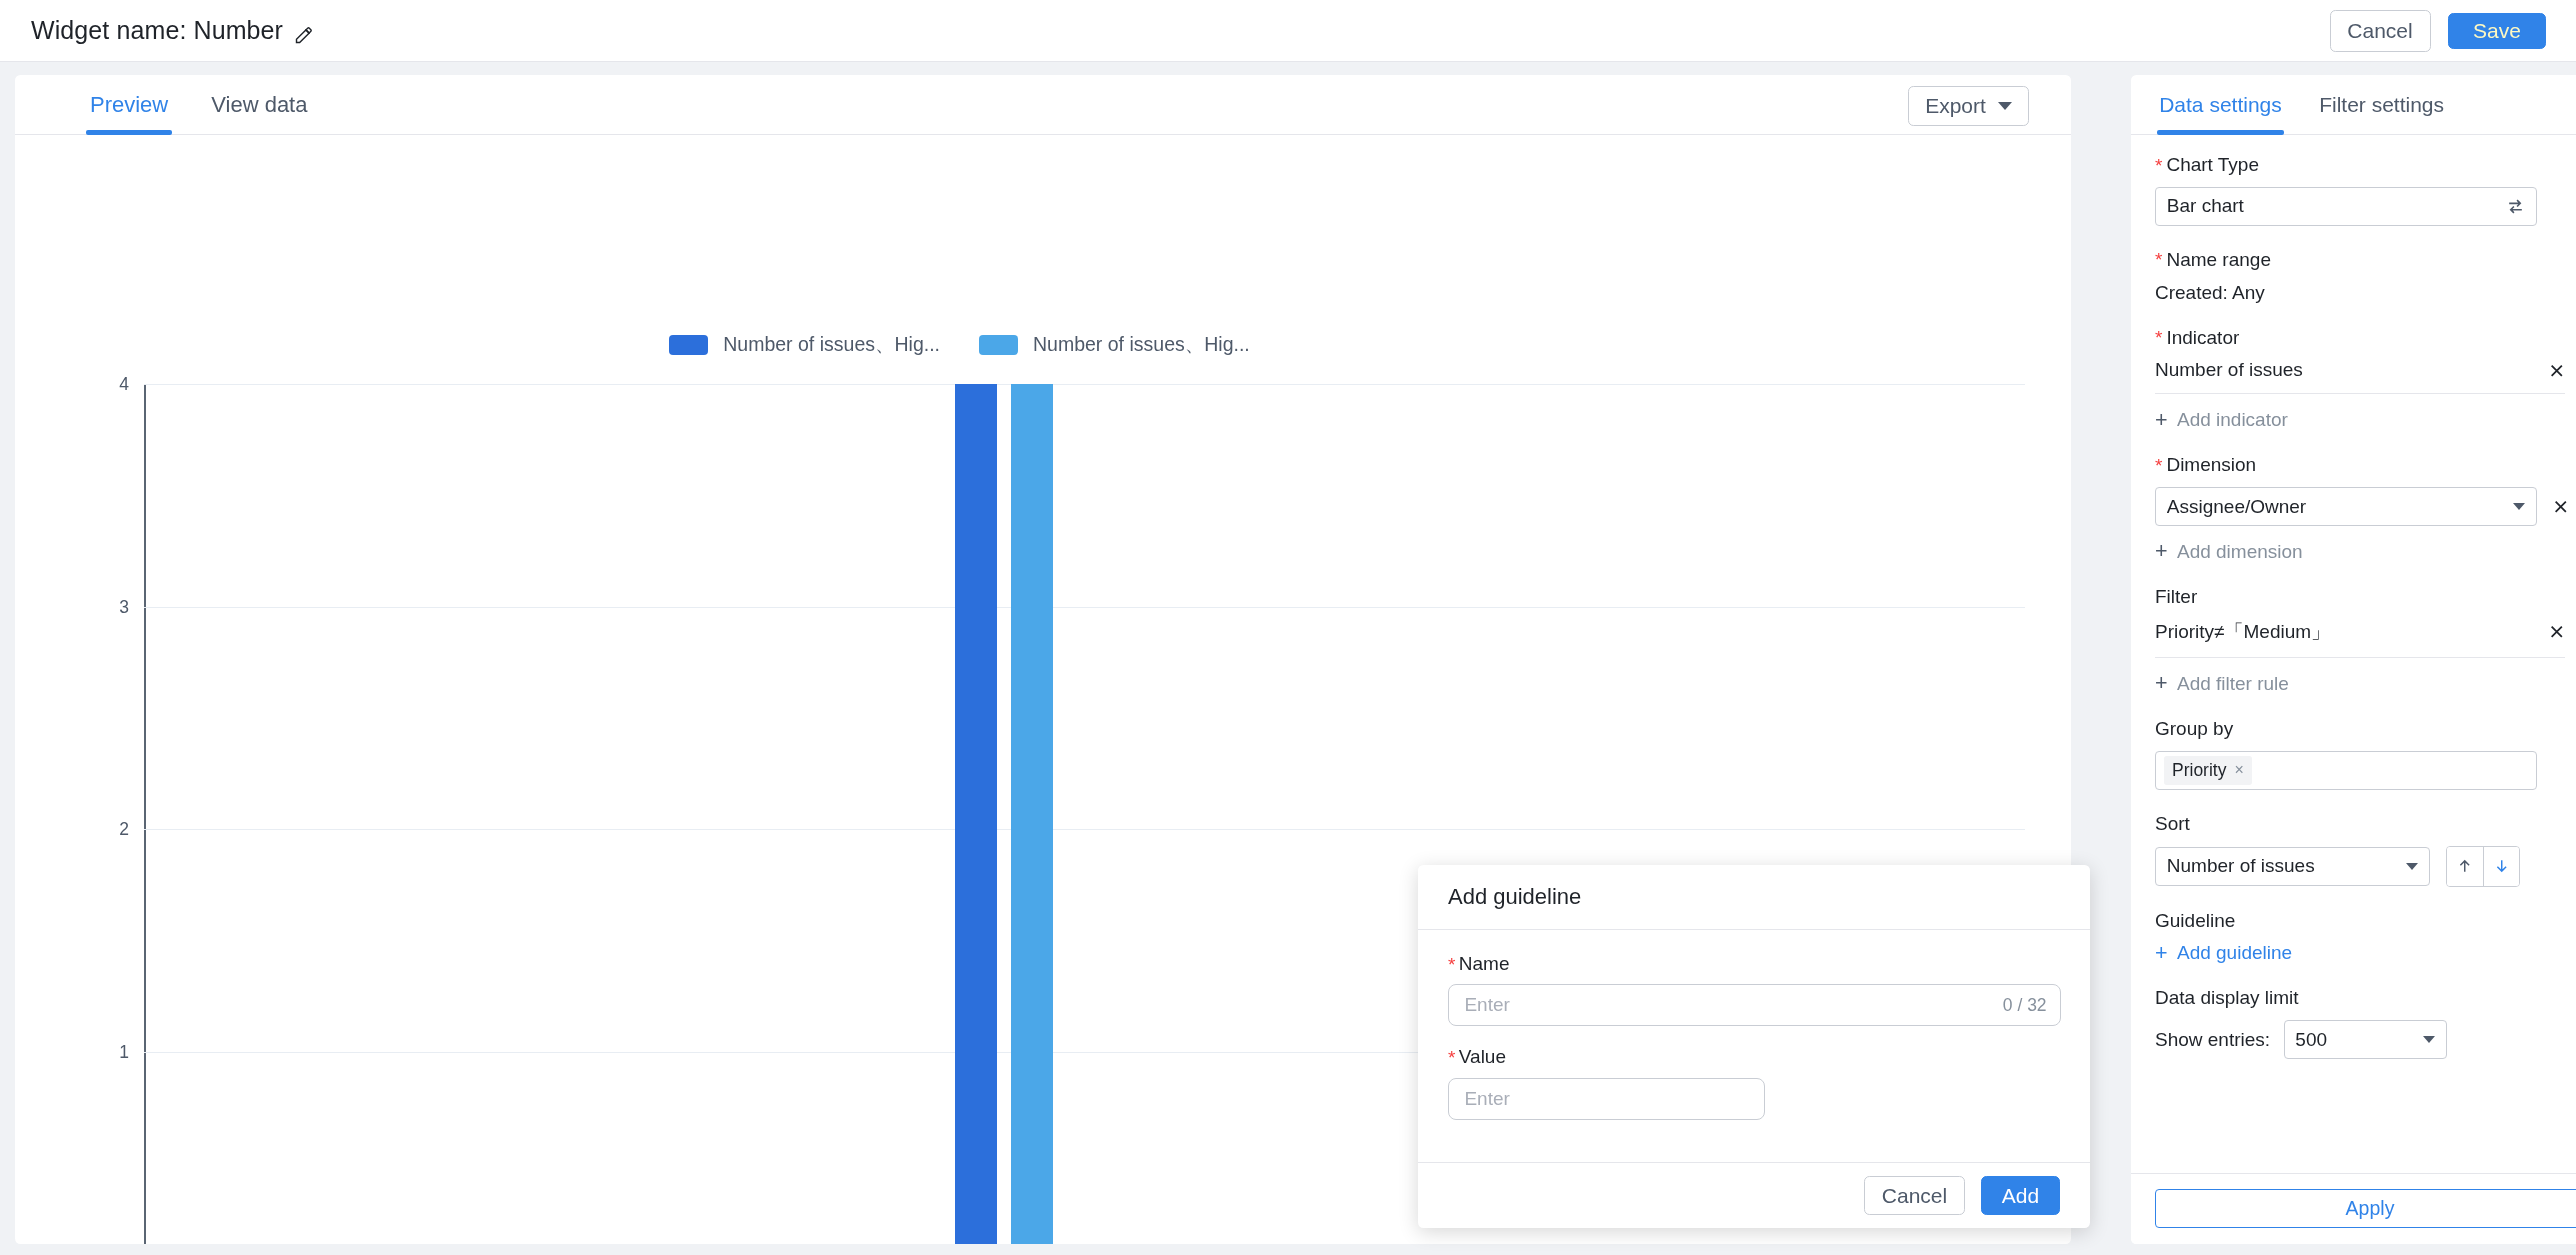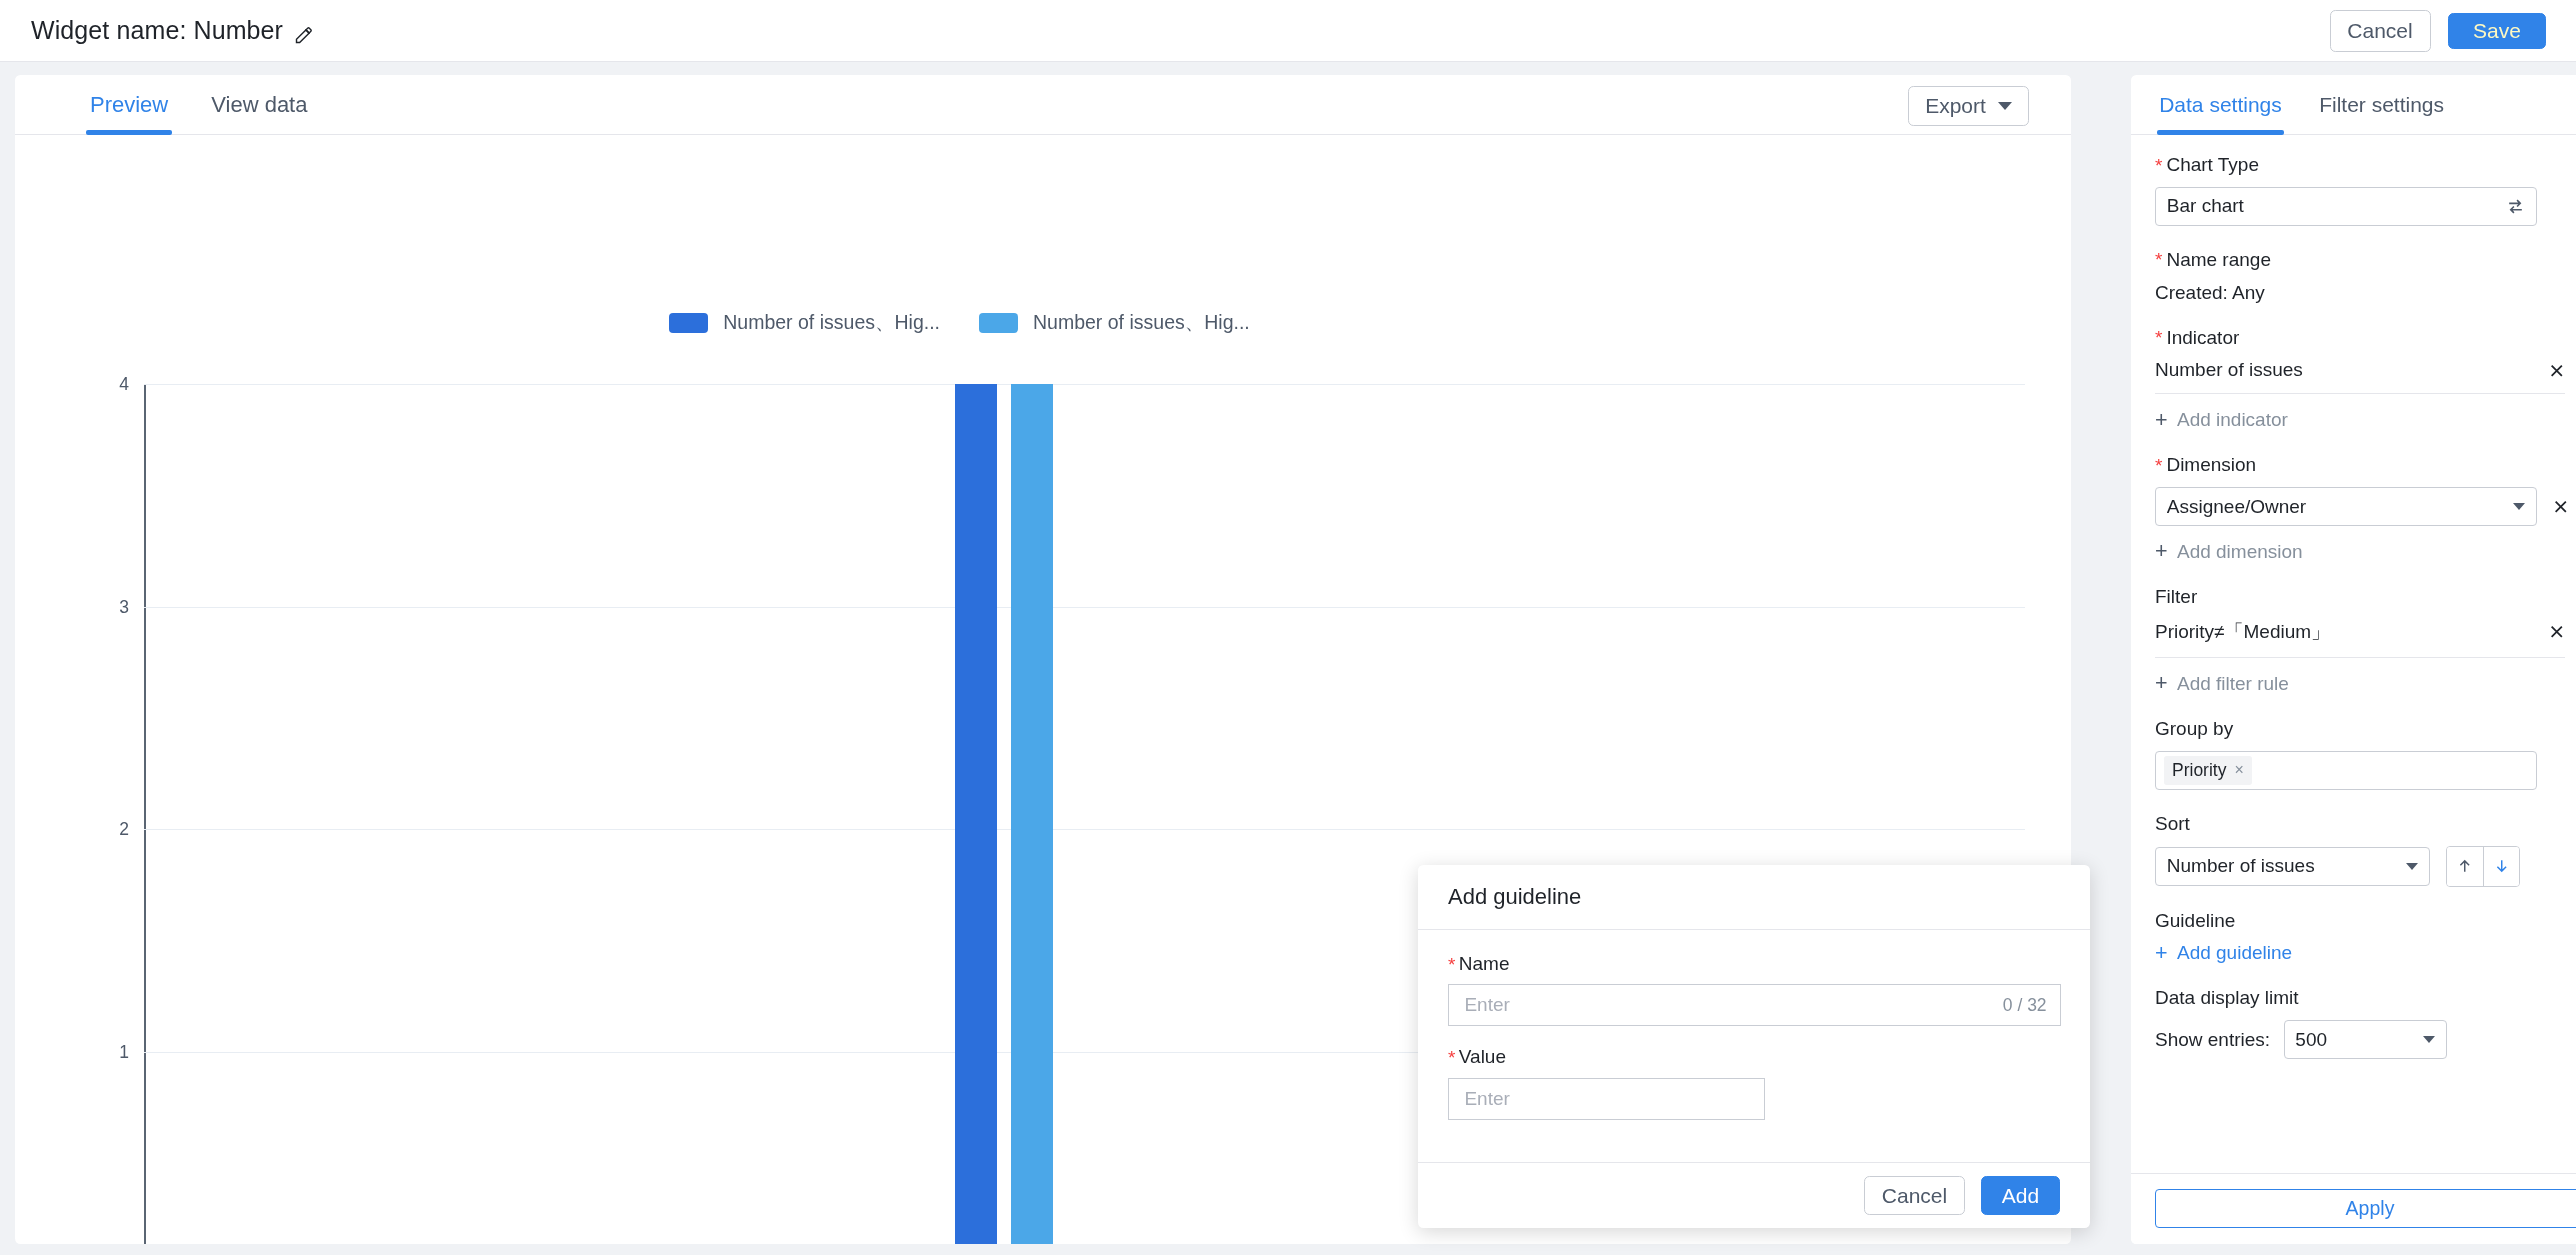--- a/index.html
+++ b/index.html
@@ -66,21 +66,21 @@
     width:121px; height:40px; background:#fff;
     border:0.7px solid #c9cdd4; border-radius:5.4px;
     display:flex; align-items:center; justify-content:center; gap:12px;
     font-size:21px; color:#4e5969; cursor:pointer;
   }
   .caret{ width:0;height:0;border-left:7.4px solid transparent;border-right:7.4px solid transparent;border-top:8.7px solid #4e5969; }
 
   
   .chart-area{ position:relative; width:100%; height:1107px; }
   .legend{
-    position:absolute; top:174px; left:0; width:1889px;
+    position:absolute; top:196px; left:0; width:1889px;
     display:flex; justify-content:center; align-items:center; gap:39px;
   }
   .legend-item{ display:flex; align-items:center; gap:15px; }
   .legend-swatch{ width:39px; height:20px; border-radius:4px; }
   .legend-label{ font-size:19.5px; color:#4e5969; white-space:nowrap; }
 
   .plot{
     position:absolute; left:129px; top:249px;
     width:1881px; height:890px;
   }
@@ -185,21 +185,21 @@
     display:flex; flex-direction:column; overflow:hidden;
   }
   .modal-header{
     height:65px; flex:none; display:flex; align-items:center;
     padding:0 30px; font-size:22px; color:#1f2329;
     border-bottom:0.7px solid #e5e6eb;
   }
   .modal-body{ flex:1; padding:23px 30px 0 30px; }
   .m-label{ font-size:19px; color:#1f2329; display:flex; align-items:center; gap:3.4px; margin-bottom:9.4px; }
   .m-input{
-    height:42px; border:0.7px solid #c9cdd4; border-radius:0; background:#fff;
+    height:42px; border:0.7px solid #c9cdd4; border-radius:8px; background:#fff;
     display:flex; align-items:center; padding:0 13.4px; cursor:text;
   }
   .m-input input{
     flex:1; border:none; outline:none; background:transparent;
     font-family:"Liberation Sans", sans-serif; font-size:19px; color:#1f2329;
   }
   .m-input input::placeholder{ color:#a9aeb8; }
   .counter{ font-size:17.5px; color:#86909c; white-space:nowrap; margin-left:8px; }
   .m-field{ margin-bottom:20px; }
   .m-input.name{ width:613px; }

